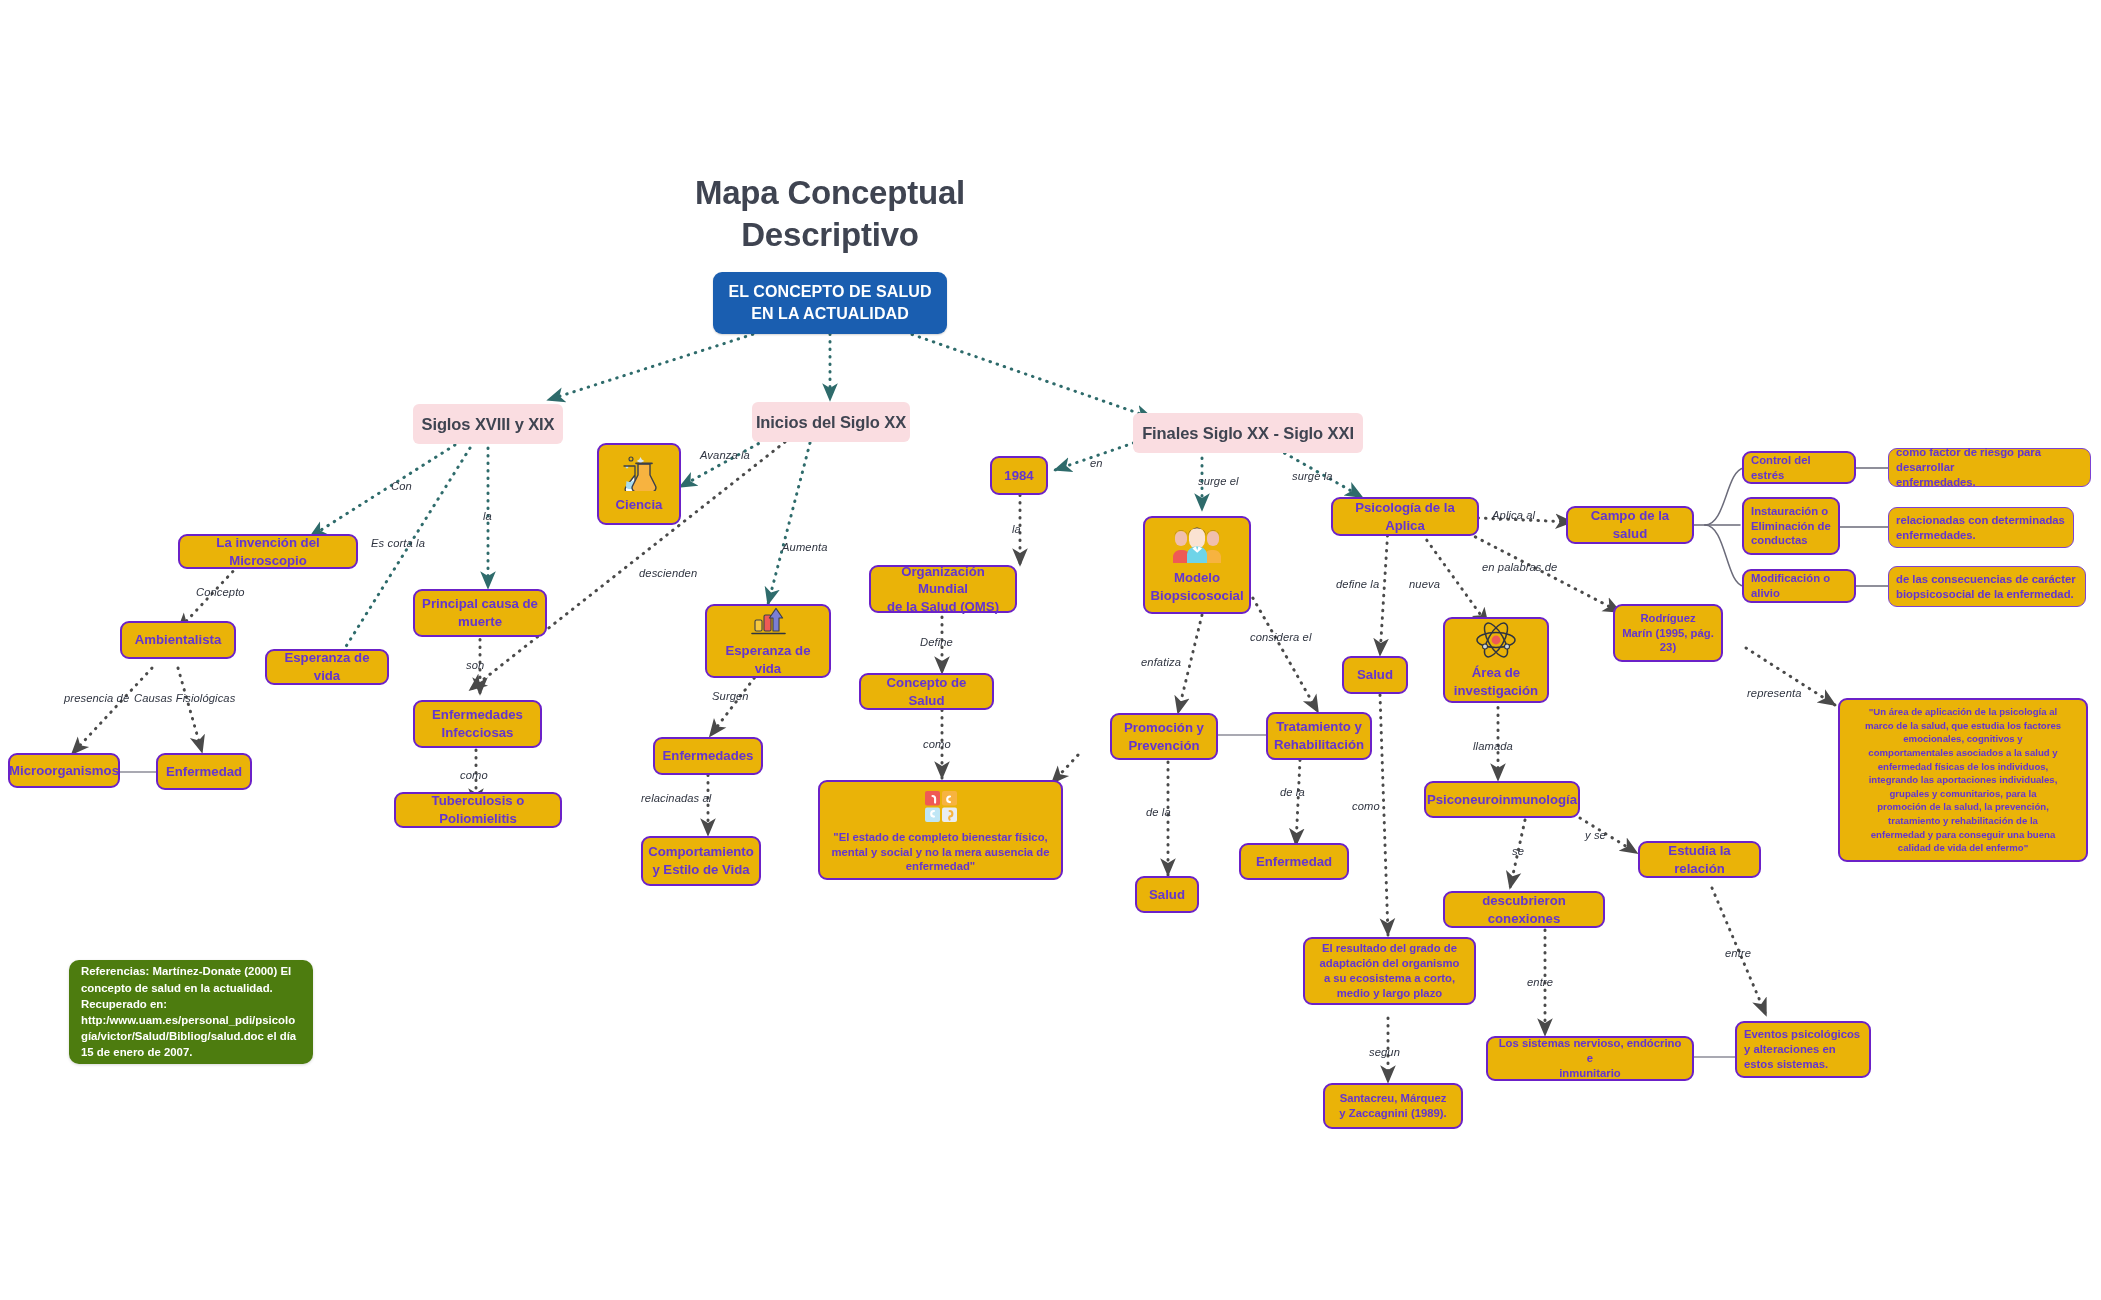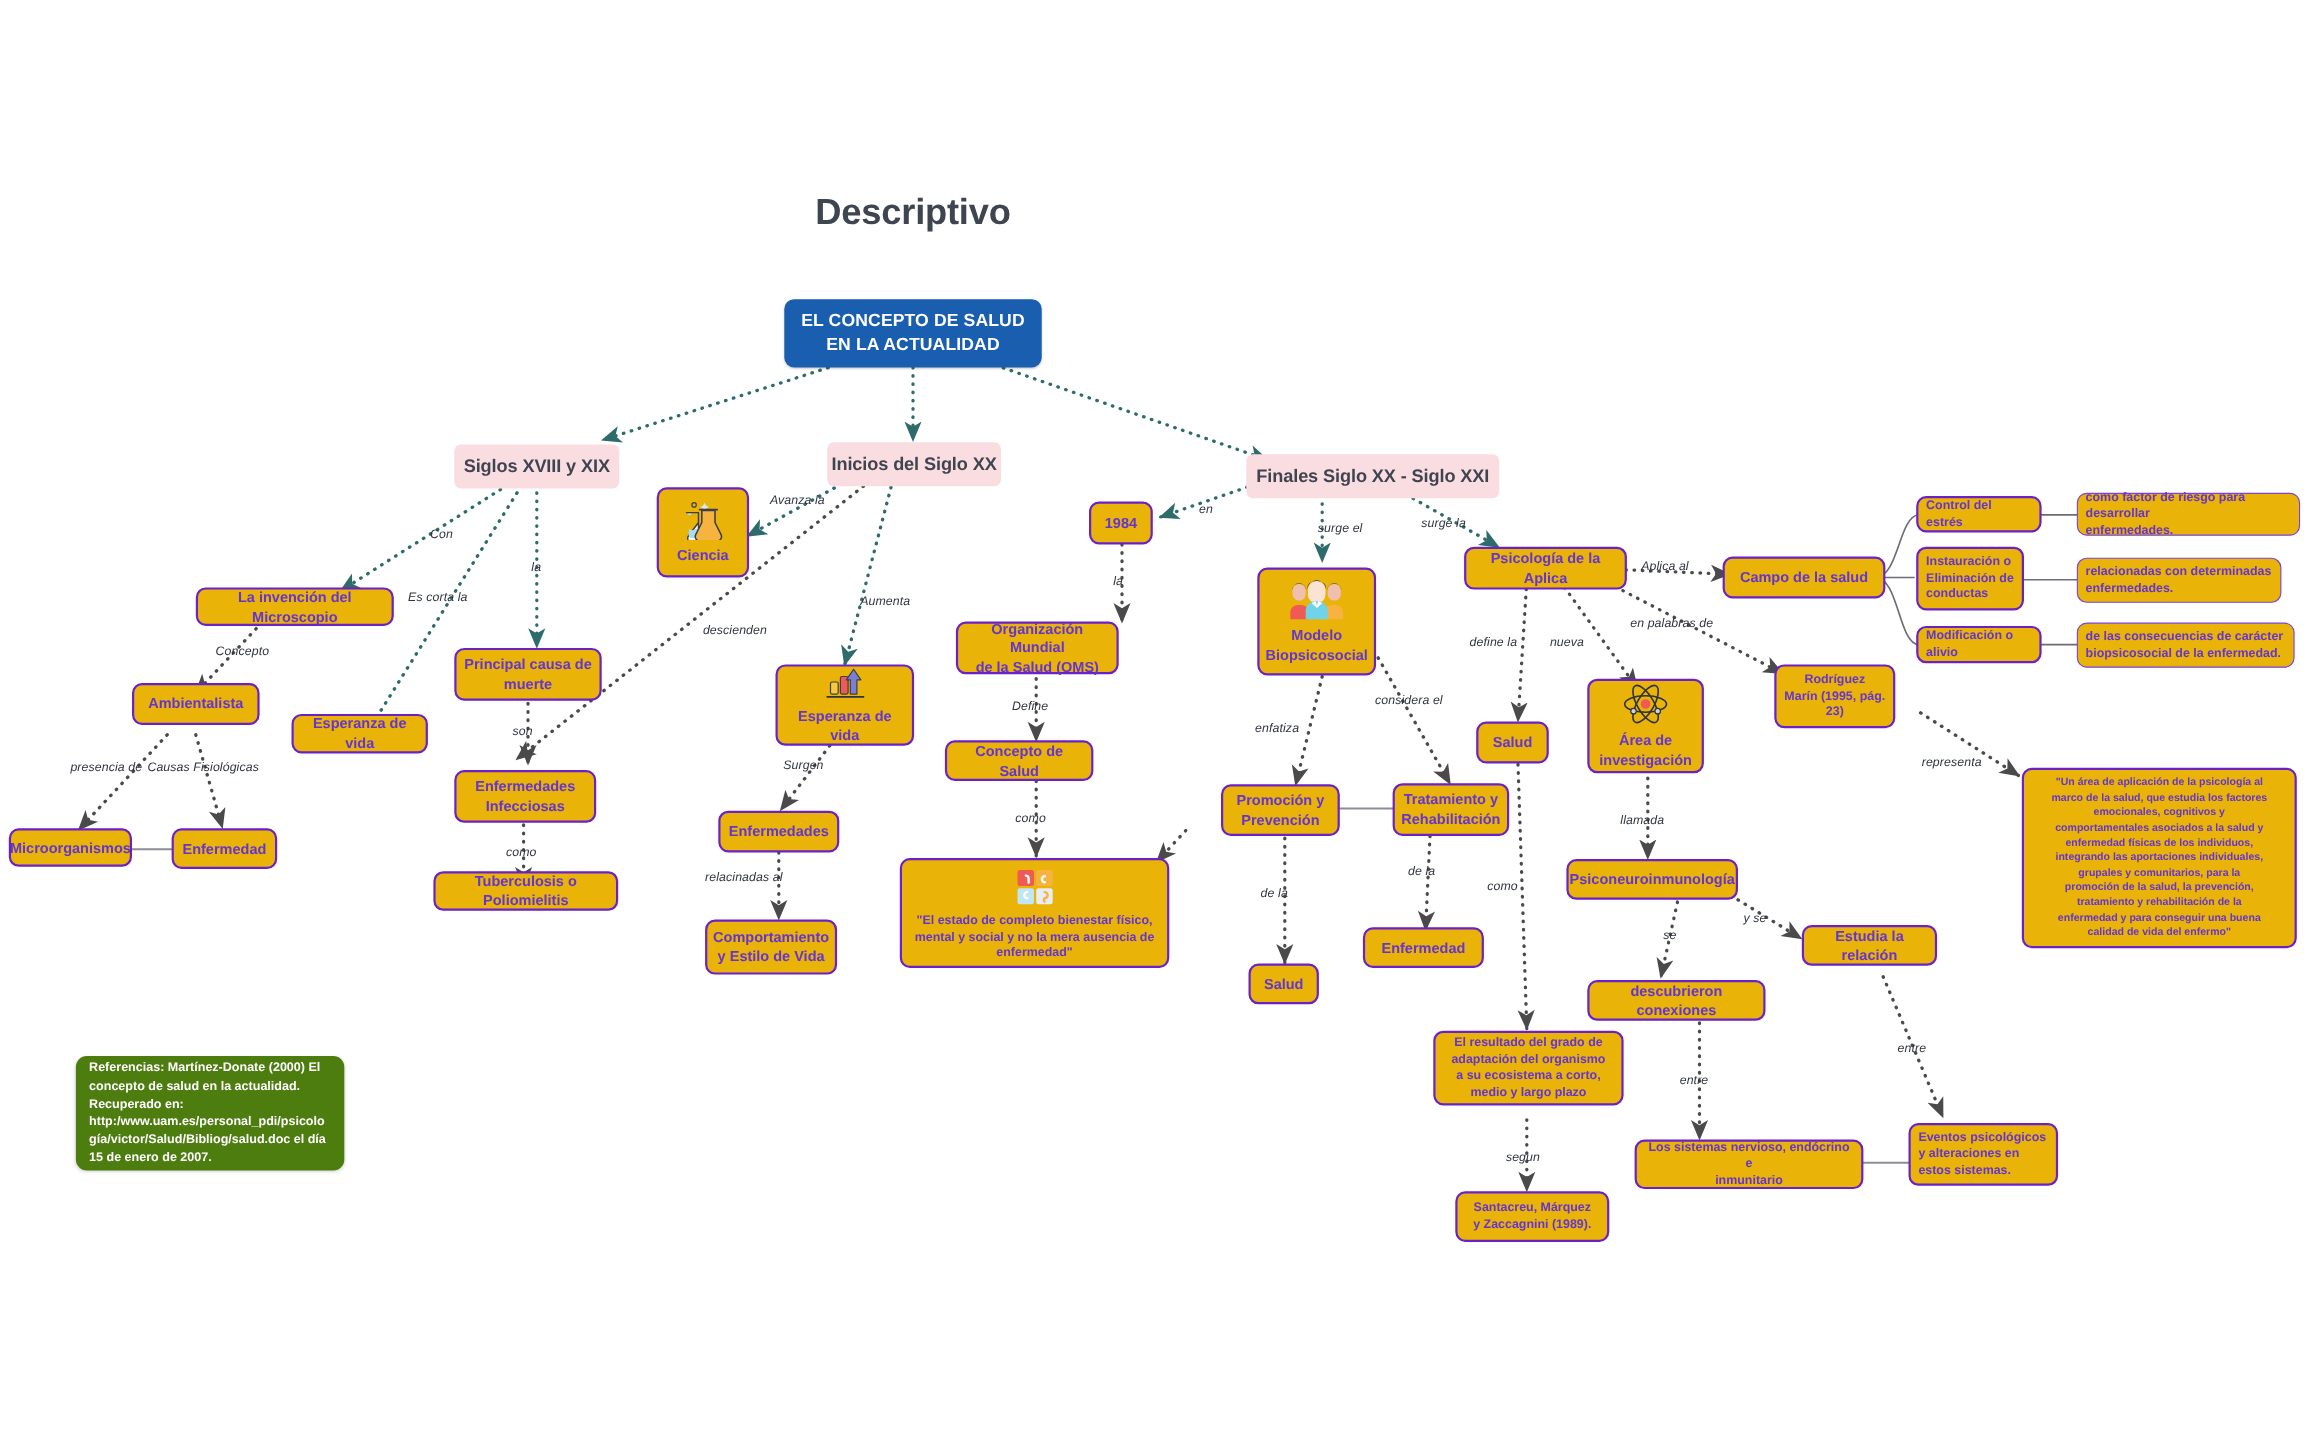--- a/index.html
+++ b/index.html
@@ -237,20 +237,21 @@
       <path d="M1705,525 L1740,525" stroke="#6b6b7a" stroke-width="1.5"></path>
       <path d="M1705,525 C1726,525 1726,585 1744,586" stroke="#6b6b7a" stroke-width="1.5"></path>
 
       <path d="M1856,468 L1888,468" stroke="#6b6b7a" stroke-width="1.5"></path>
       <path d="M1840,527 L1888,527" stroke="#6b6b7a" stroke-width="1.5"></path>
       <path d="M1856,586 L1888,586" stroke="#6b6b7a" stroke-width="1.5"></path>
     </g>
   </svg>
 
   <div class="title">
+    <div>Mapa Conceptual</div>
     <div>Descriptivo</div>
   </div>
 
   <div class="root-node" style="left:713px; top:272px; width:234px; height:62px;">
     <span style="white-space:pre-line;">EL CONCEPTO DE SALUD
 EN LA ACTUALIDAD</span>
   </div>
 
   <div class="era-node" style="left:413px; top:404px; width:150px; height:40px;">
     <span>Siglos XVIII y XIX</span>
@@ -456,21 +457,21 @@
     <span style="white-space:pre-line;">Los sistemas nervioso, endócrino e
 inmunitario</span>
   </div>
 
   <div class="node small-text left-align" style="left:1735px; top:1021px; width:136px; height:57px;">
     <span style="white-space:pre-line;"> Eventos psicológicos
 y alteraciones en
 estos sistemas.</span>
   </div>
 
-  <div class="node" style="left:1566px; top:506px; width:148px; height:38px;">
+  <div class="node" style="left:1566px; top:506px; width:128px; height:38px;">
     <span style="white-space:pre-line;">Campo de la salud</span>
   </div>
 
   <div class="node small-text left-align" style="left:1742px; top:451px; width:114px; height:33px;">
     <span style="white-space:pre-line;">Control del estrés</span>
   </div>
 
   <div class="node small-text left-align" style="left:1742px; top:497px; width:98px; height:58px;">
     <span style="white-space:pre-line;">Instauración o
 Eliminación de

